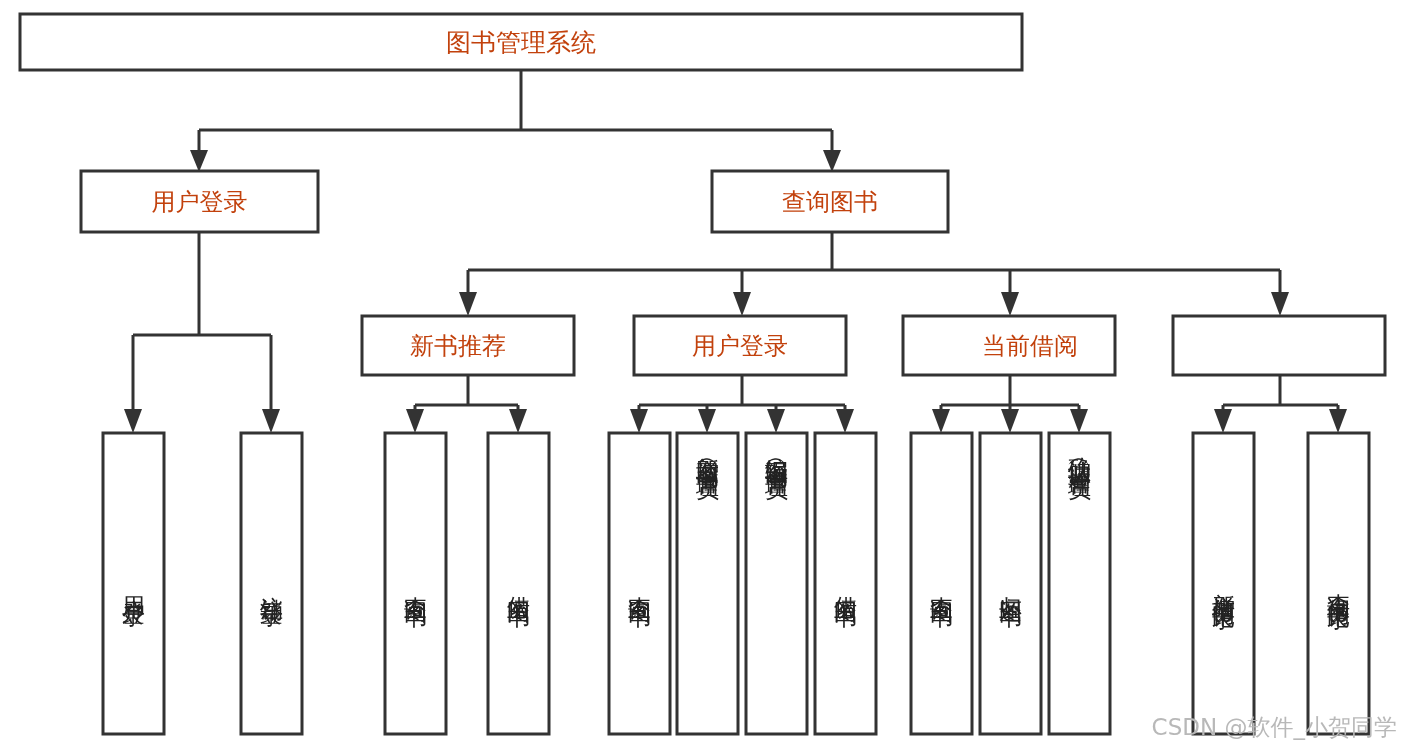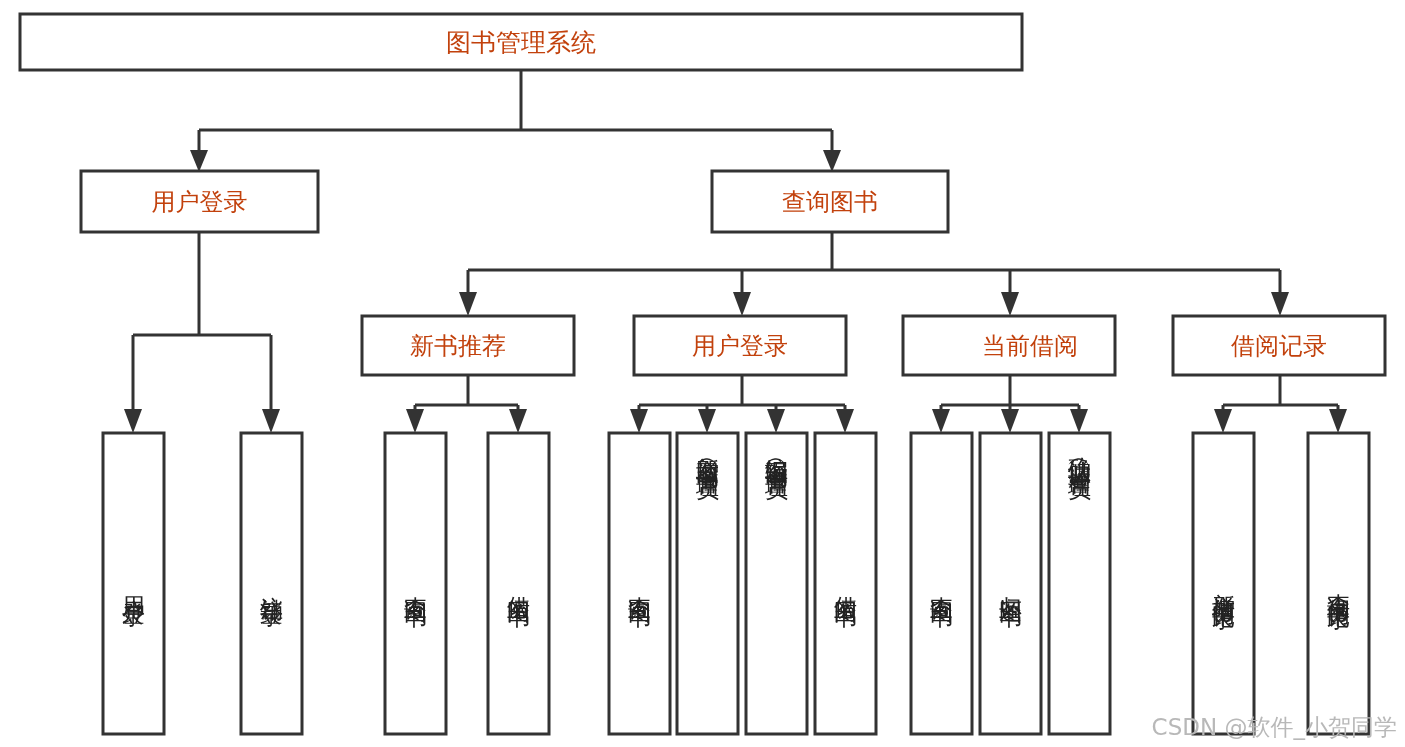--- a/index.html
+++ b/index.html
@@ -184,21 +184,20 @@
 
   
   <div class="hlabel-wrap" style="left:20px; top:14px; width:1002px; height:56px; font-size:25px;">图书管理系统</div>
 
   <div class="hlabel-wrap" style="left:81px; top:171px; width:237px; height:61px; font-size:24px;">用户登录</div>
   <div class="hlabel-wrap" style="left:712px; top:171px; width:236px; height:61px; font-size:24px;">查询图书</div>
 
   <div class="hlabel-wrap" style="left:362px; top:316px; width:192px; height:59px; font-size:24px;">新书推荐</div>
   <div class="hlabel-wrap" style="left:634px; top:316px; width:212px; height:59px; font-size:24px;">用户登录</div>
   <div class="hlabel-wrap" style="left:903px; top:316px; width:212px; height:59px; font-size:24px;margin-left:21px;">当前借阅</div>
-  <div class="hlabel-wrap" style="left:1173px; top:316px; width:212px; height:59px; font-size:24px;">借阅记录</div>
 
   
   <div class="vlabel-wrap" style="left:103px; top:433px; width:61px; height:301px;">用户登录</div>
   <div class="vlabel-wrap" style="left:241px; top:433px; width:61px; height:301px;">注销登录</div>
 
   <div class="vlabel-wrap" style="left:385px; top:433px; width:61px; height:301px;">查询图书</div>
   <div class="vlabel-wrap" style="left:488px; top:433px; width:61px; height:301px;">借阅图书</div>
 
   <div class="vlabel-wrap" style="left:609px; top:433px; width:61px; height:301px;">查询图书</div>
   <div class="vlabel-wrap" style="left:677px; top:433px; width:61px; height:301px; justify-content:flex-start; padding-top:6px; box-sizing:border-box;">新增图书（管理员）</div>

